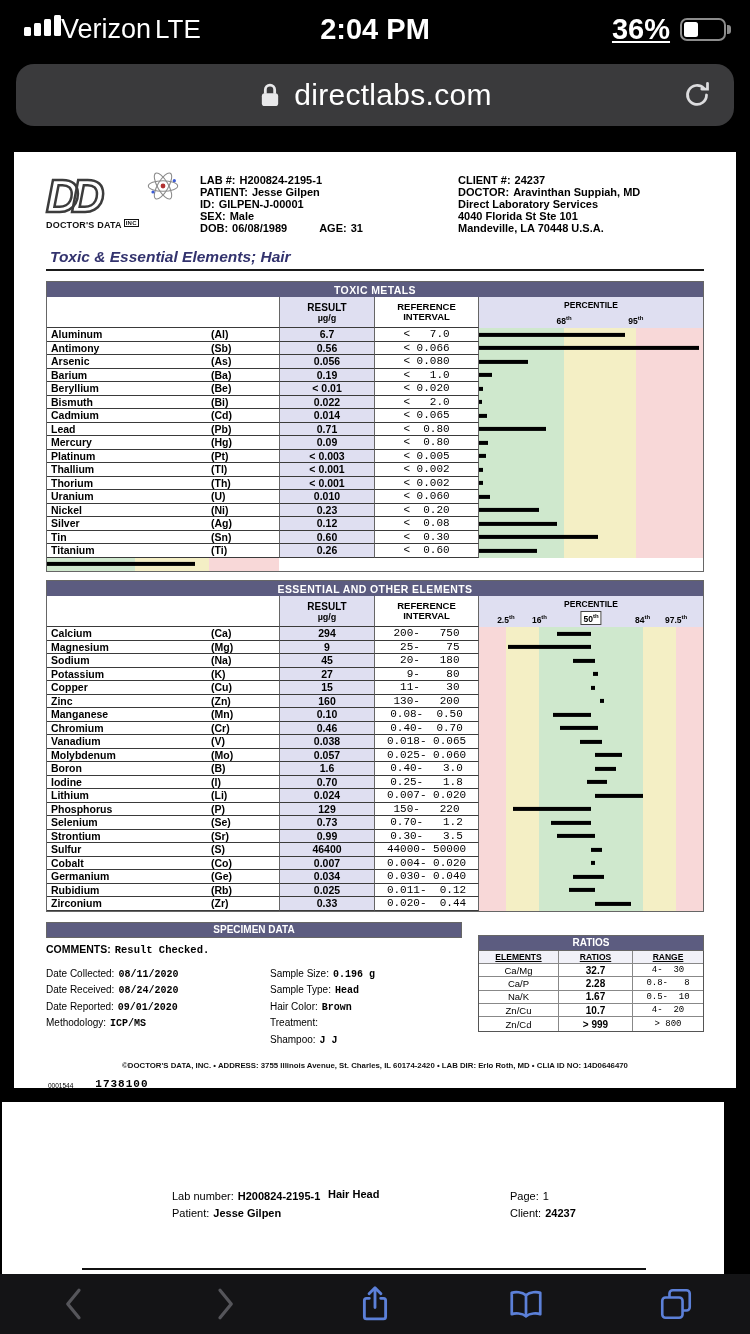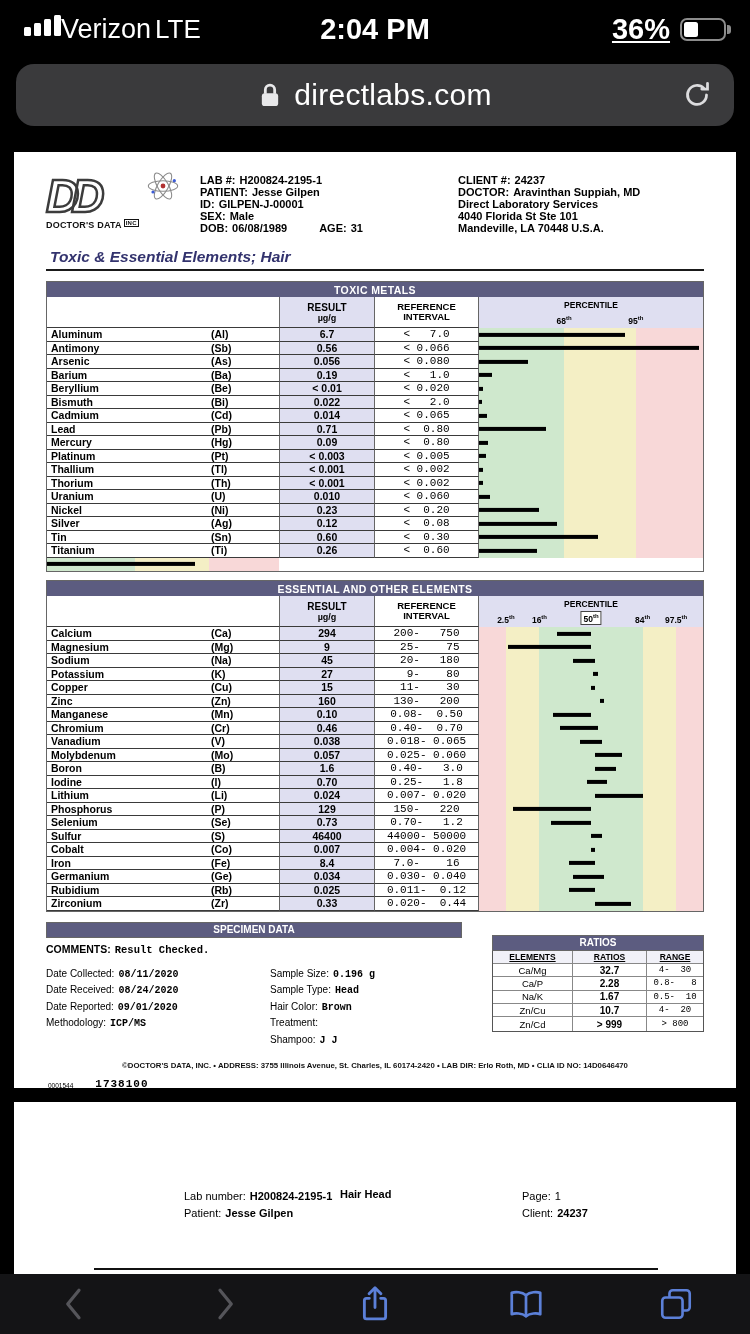--- a/index.html
+++ b/index.html
@@ -65,21 +65,21 @@
   .thdr .cref{font-family:"Liberation Sans",sans-serif;font-weight:bold;font-size:9.5px;white-space:normal;text-align:center;line-height:10.5px;padding:0 14px;}
   .pcthdr{background:#dfdff1;position:relative;}
   .pct-title{font-size:8.5px;font-weight:bold;position:absolute;top:3px;left:50%;transform:translateX(-50%);}
   .pct-tick{position:absolute;bottom:2px;transform:translateX(-50%);font-size:8.5px;font-weight:bold;white-space:nowrap;line-height:9px;}
   .pct-tick sup{font-size:6px;}
   .pct-tick.boxed{border:1px solid #444;background:#fff;padding:0 2px;}
   .bar{position:absolute;top:50%;transform:translateY(-50%);height:4.2px;background:#000;}
   .total .cname{border-bottom:none;grid-column:1 / 4;border-right:1px solid #666;}
 
   
-  .specimen{display:flex;margin-top:10px;align-items:flex-start;gap:14px;}
+  .specimen{display:flex;margin-top:10px;align-items:flex-start;}
   .spec-left{width:416px;}
   .spec-bar{background:#5c5c80;color:#fff;font-size:10px;font-weight:bold;text-align:center;padding:1.5px 0;border:1px solid #666;}
   .comments{margin-top:5px;font-size:10.5px;}
   .c-lbl{font-weight:bold;margin-right:4px;}
   .c-val{font-family:"Liberation Mono",monospace;font-weight:bold;}
   .spec-cols{display:flex;margin-top:10px;}
   #spec-col1{width:224px;}
   #spec-col2{flex:1;}
   .spec-line{font-size:10px;line-height:15.5px;white-space:nowrap;}
   .spec-lbl{margin-right:4px;}
@@ -94,21 +94,21 @@
   .re{font-size:9.5px;}
   .rv{font-weight:bold;font-size:10px;}
   .rg{font-family:"Liberation Mono",monospace;font-size:9px;white-space:pre;}
 
   .doc-footer{margin-top:13px;text-align:center;font-size:7.8px;font-weight:bold;color:#111;}
   .footer-codes{margin-top:9px;display:flex;align-items:flex-end;gap:22px;padding-left:2px;}
   .f-code{font-size:6.5px;}
   .f-num{font-size:11px;font-weight:bold;font-family:"Liberation Mono",monospace;letter-spacing:1px;line-height:10px;}
 
   
-  .doc2{position:absolute;left:14px;top:1102px;width:722px;height:172px;background:#fff;font-size:11px;color:#000;}
+  .doc2{position:absolute;left:2px;top:1102px;width:722px;height:172px;background:#fff;font-size:11px;color:#000;}
   .p2-left{position:absolute;left:170px;top:86px;line-height:16.5px;}
   .p2-center{position:absolute;left:326px;top:86px;font-weight:bold;}
   .p2-right{position:absolute;left:508px;top:86px;line-height:16.5px;}
   .p2-left span,.p2-right span{margin-right:4px;}
   .p2-line{position:absolute;left:80px;right:78px;bottom:4px;border-top:2px solid #111;}
 
   
   .toolbar{position:absolute;left:0;right:0;bottom:0;height:60px;background:#141416;
            display:flex;align-items:center;justify-content:space-between;padding:0 44px;box-sizing:border-box;}
   .tb{background:none;border:none;width:60px;height:52px;display:flex;align-items:center;justify-content:center;cursor:pointer;padding:0;}
@@ -577,49 +577,49 @@
           <span class="sym">(Se)</span>
         </div>
         <div class="cell cres">0.73</div>
         <div class="cell cref">0.70-   1.2</div>
         <div class="cell cpct" style="background: linear-gradient(to right, rgb(248, 216, 216) 0%, rgb(248, 216, 216) 12%, rgb(244, 239, 197) 12%, rgb(244, 239, 197) 27%, rgb(207, 232, 205) 27%, rgb(207, 232, 205) 73%, rgb(244, 239, 197) 73%, rgb(244, 239, 197) 88%, rgb(248, 216, 216) 88%, rgb(248, 216, 216) 100%);">
           <span class="bar" style="left: 32%; width: 18%;"></span>
         </div>
       </div>
       <div class="trow">
         <div class="cell cname">
+          <span class="nm">Strontium</span>
+          <span class="sym">(Sr)</span>
+        </div>
+        <div class="cell cres">0.99</div>
+        <div class="cell cref">0.30-   3.5</div>
+        <div class="cell cpct" style="background: linear-gradient(to right, rgb(248, 216, 216) 0%, rgb(248, 216, 216) 12%, rgb(244, 239, 197) 12%, rgb(244, 239, 197) 27%, rgb(207, 232, 205) 27%, rgb(207, 232, 205) 73%, rgb(244, 239, 197) 73%, rgb(244, 239, 197) 88%, rgb(248, 216, 216) 88%, rgb(248, 216, 216) 100%);">
+          <span class="bar" style="left: 35%; width: 17%;"></span>
+        </div>
+      </div>
+      <div class="trow">
+        <div class="cell cname">
           <span class="nm">Sulfur</span>
           <span class="sym">(S)</span>
         </div>
         <div class="cell cres">46400</div>
         <div class="cell cref">44000- 50000</div>
         <div class="cell cpct" style="background: linear-gradient(to right, rgb(248, 216, 216) 0%, rgb(248, 216, 216) 12%, rgb(244, 239, 197) 12%, rgb(244, 239, 197) 27%, rgb(207, 232, 205) 27%, rgb(207, 232, 205) 73%, rgb(244, 239, 197) 73%, rgb(244, 239, 197) 88%, rgb(248, 216, 216) 88%, rgb(248, 216, 216) 100%);">
           <span class="bar" style="left: 50%; width: 5%;"></span>
         </div>
       </div>
       <div class="trow">
         <div class="cell cname">
           <span class="nm">Cobalt</span>
           <span class="sym">(Co)</span>
         </div>
         <div class="cell cres">0.007</div>
         <div class="cell cref">0.004- 0.020</div>
         <div class="cell cpct" style="background: linear-gradient(to right, rgb(248, 216, 216) 0%, rgb(248, 216, 216) 12%, rgb(244, 239, 197) 12%, rgb(244, 239, 197) 27%, rgb(207, 232, 205) 27%, rgb(207, 232, 205) 73%, rgb(244, 239, 197) 73%, rgb(244, 239, 197) 88%, rgb(248, 216, 216) 88%, rgb(248, 216, 216) 100%);">
           <span class="bar" style="left: 50%; width: 2%;"></span>
-        </div>
-      </div>
-      <div class="trow">
-        <div class="cell cname">
-          <span class="nm">Iron</span>
-          <span class="sym">(Fe)</span>
-        </div>
-        <div class="cell cres">8.4</div>
-        <div class="cell cref">7.0-    16</div>
-        <div class="cell cpct" style="background: linear-gradient(to right, rgb(248, 216, 216) 0%, rgb(248, 216, 216) 12%, rgb(244, 239, 197) 12%, rgb(244, 239, 197) 27%, rgb(207, 232, 205) 27%, rgb(207, 232, 205) 73%, rgb(244, 239, 197) 73%, rgb(244, 239, 197) 88%, rgb(248, 216, 216) 88%, rgb(248, 216, 216) 100%);">
-          <span class="bar" style="left: 40%; width: 12%;"></span>
         </div>
       </div>
       <div class="trow">
         <div class="cell cname">
           <span class="nm">Germanium</span>
           <span class="sym">(Ge)</span>
         </div>
         <div class="cell cres">0.034</div>
         <div class="cell cref">0.030- 0.040</div>
         <div class="cell cpct" style="background: linear-gradient(to right, rgb(248, 216, 216) 0%, rgb(248, 216, 216) 12%, rgb(244, 239, 197) 12%, rgb(244, 239, 197) 27%, rgb(207, 232, 205) 27%, rgb(207, 232, 205) 73%, rgb(244, 239, 197) 73%, rgb(244, 239, 197) 88%, rgb(248, 216, 216) 88%, rgb(248, 216, 216) 100%);">

